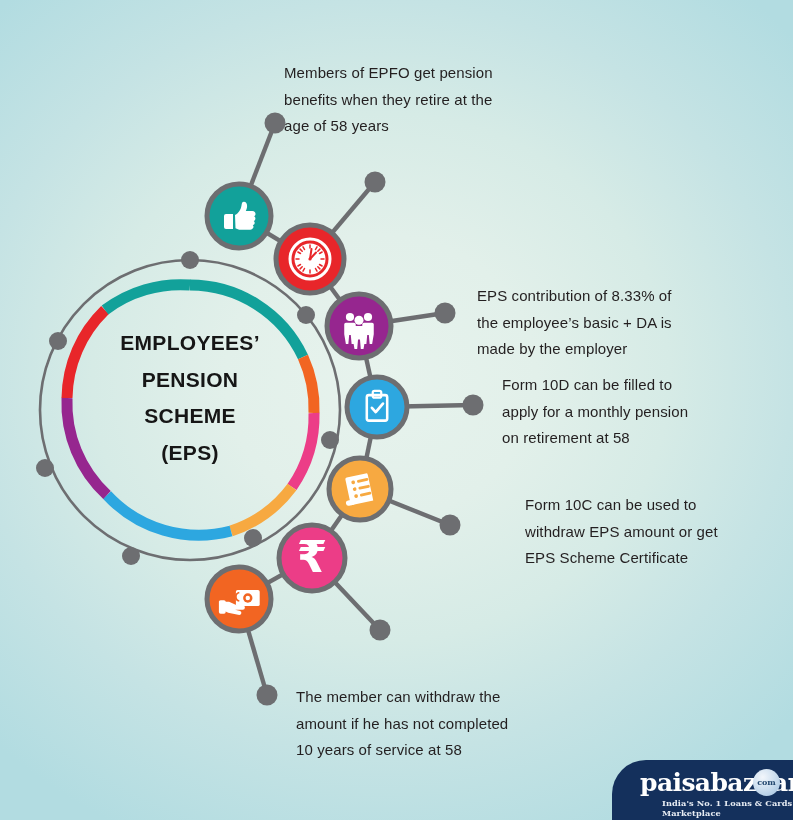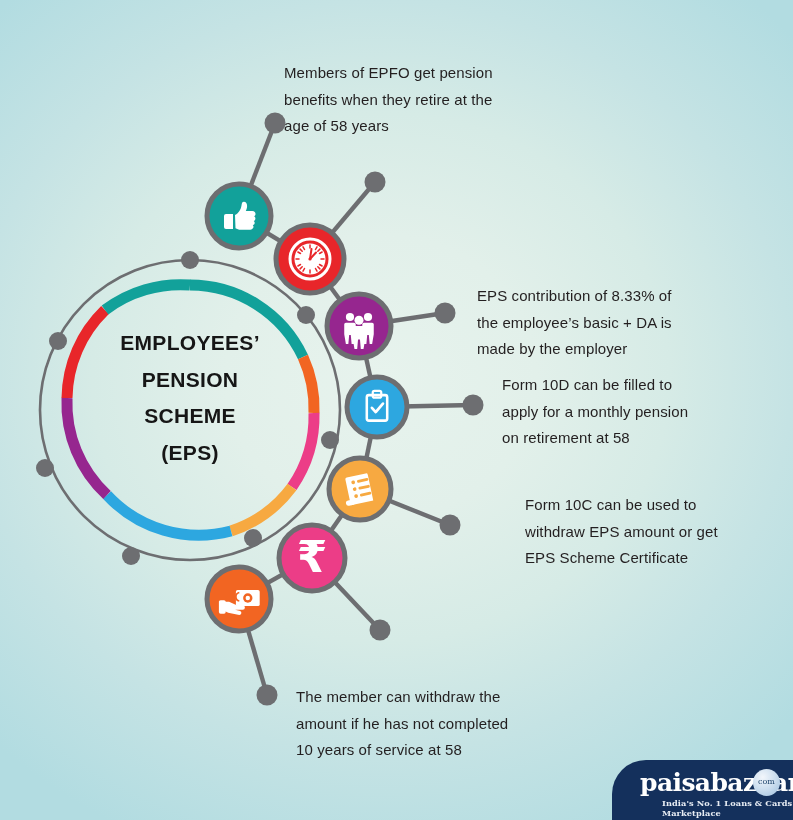--- a/index.html
+++ b/index.html
@@ -31,21 +31,21 @@
   #logoName{position:absolute;left:28px;top:8px;color:#ffffff;
       font-family:"DejaVu Serif","Liberation Serif",serif;
       font-size:25px;font-weight:700;letter-spacing:-.6px;}
   #logoTag{position:absolute;left:29px;top:38px;color:#e8edf4;
       font-family:"DejaVu Serif","Liberation Serif",serif;
       font-size:8.2px;font-weight:700;letter-spacing:.1px;margin-left:21px;}
   #logoDot{position:absolute;left:141px;top:9px;width:27px;height:27px;border-radius:50%;
       background:radial-gradient(circle at 36% 30%,#f2f6fb 0%,#cfe0f0 45%,#9fc0de 100%);}
   #logoDotTxt{position:absolute;left:143px;top:17px;width:23px;text-align:center;
       color:#23486f;font-family:"DejaVu Serif","Liberation Serif",serif;
-      font-size:8px;font-weight:400;}
+      font-size:8px;font-weight:700;}
 </style>
 </head>
 <body>
 
 <div id="stage">
   <div id="bg"></div>
 
   <svg id="art" width="793" height="820" viewBox="0 0 793 820">
     <defs>
       <g id="ico-thumb">

